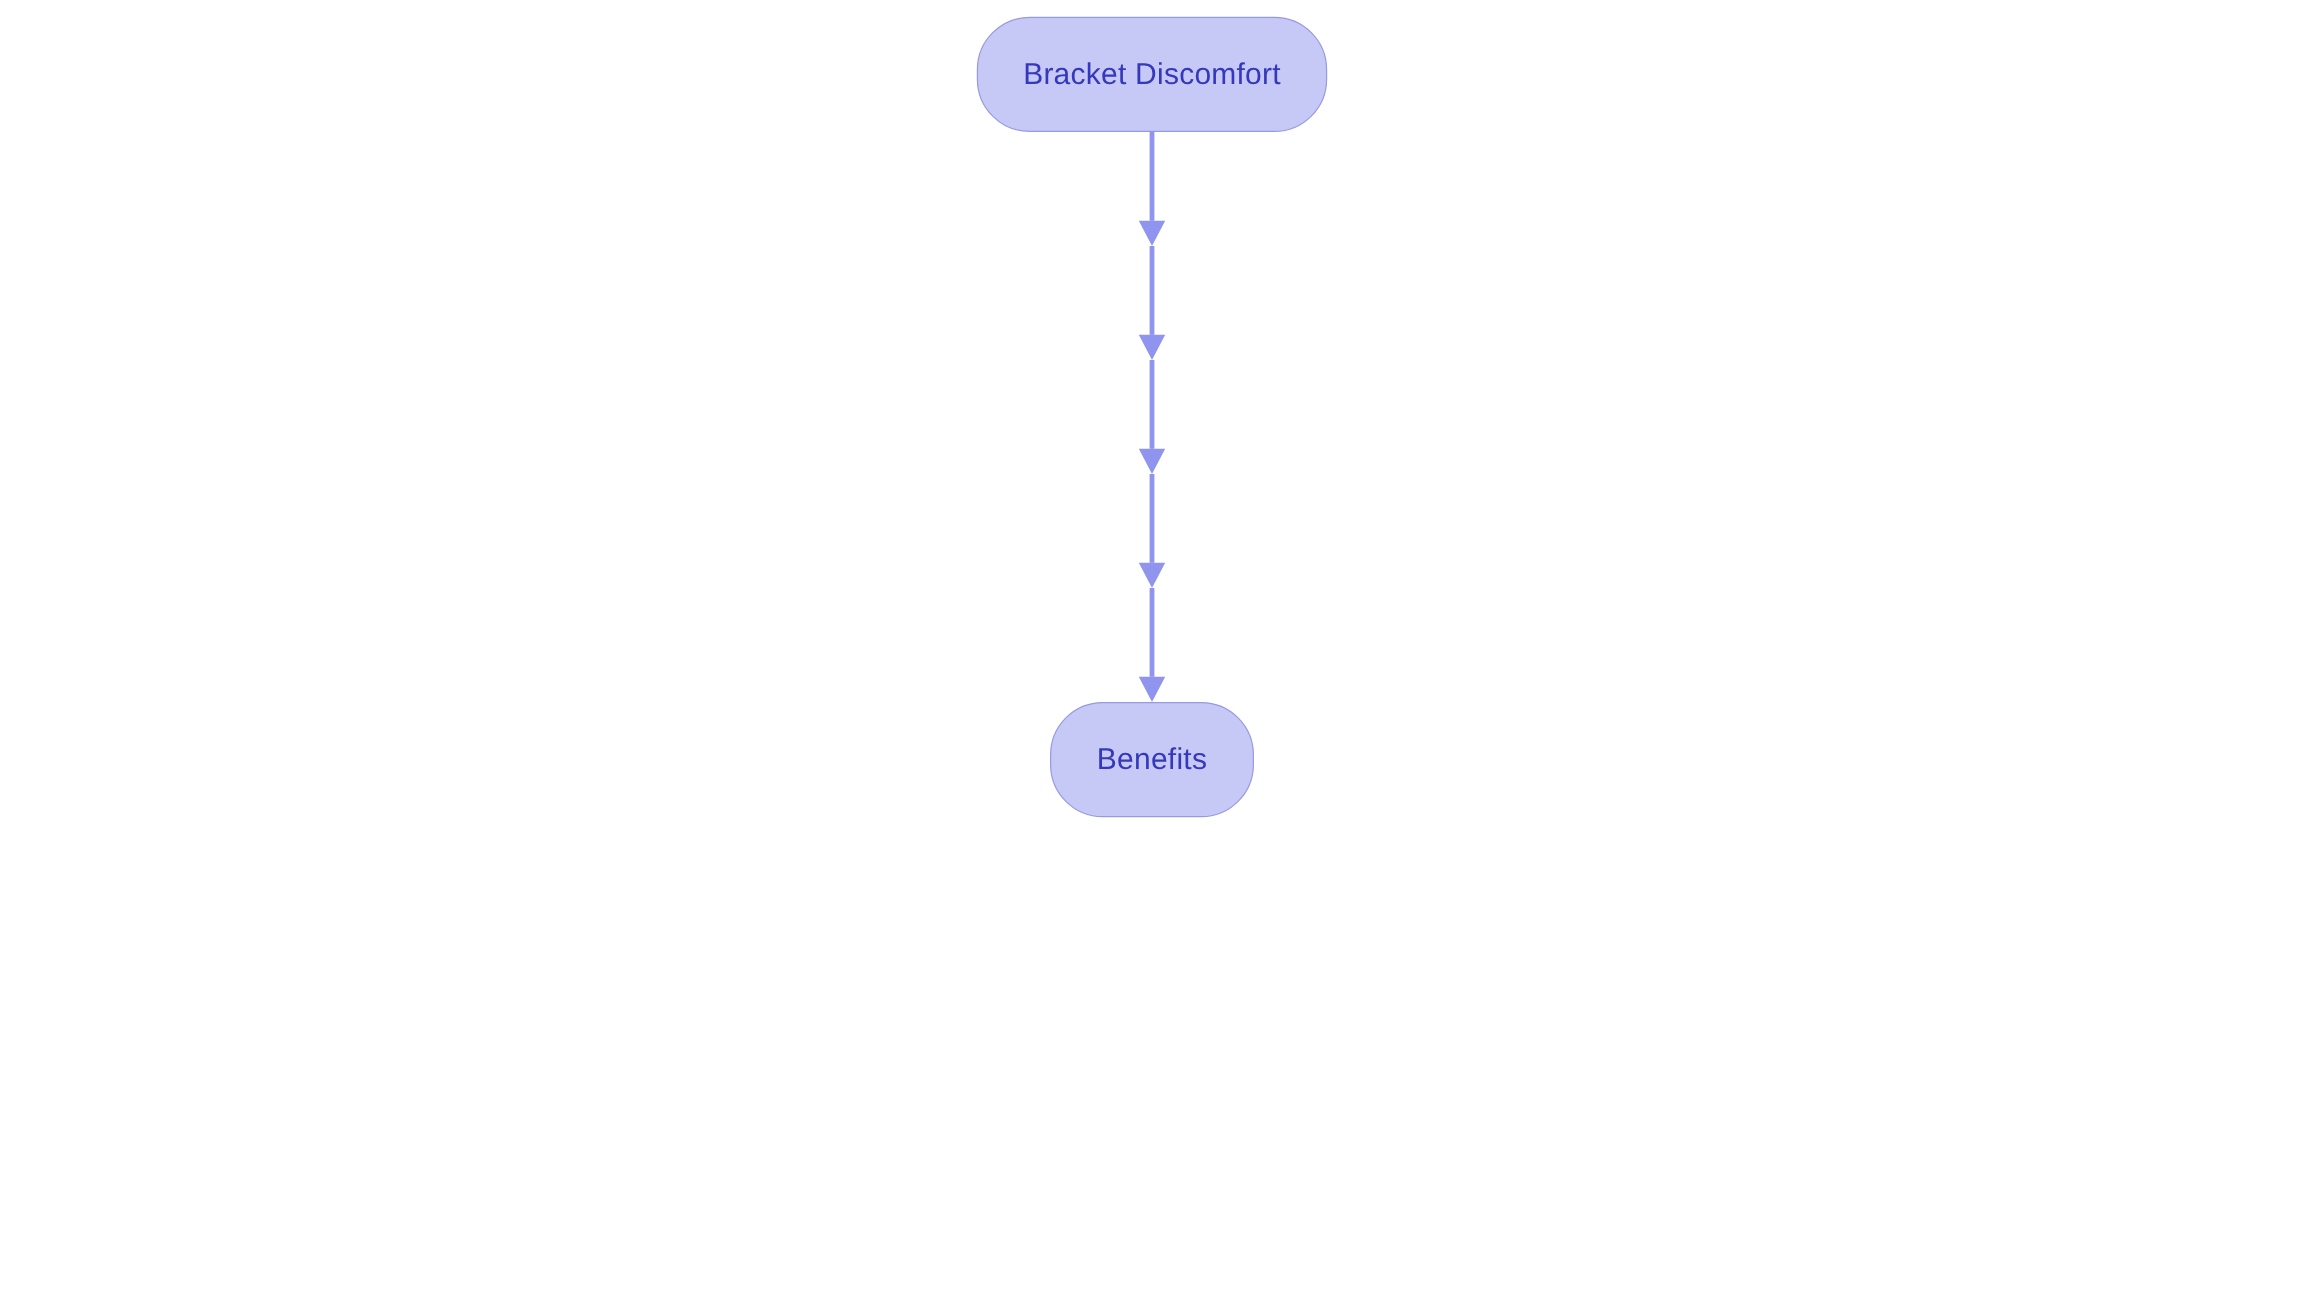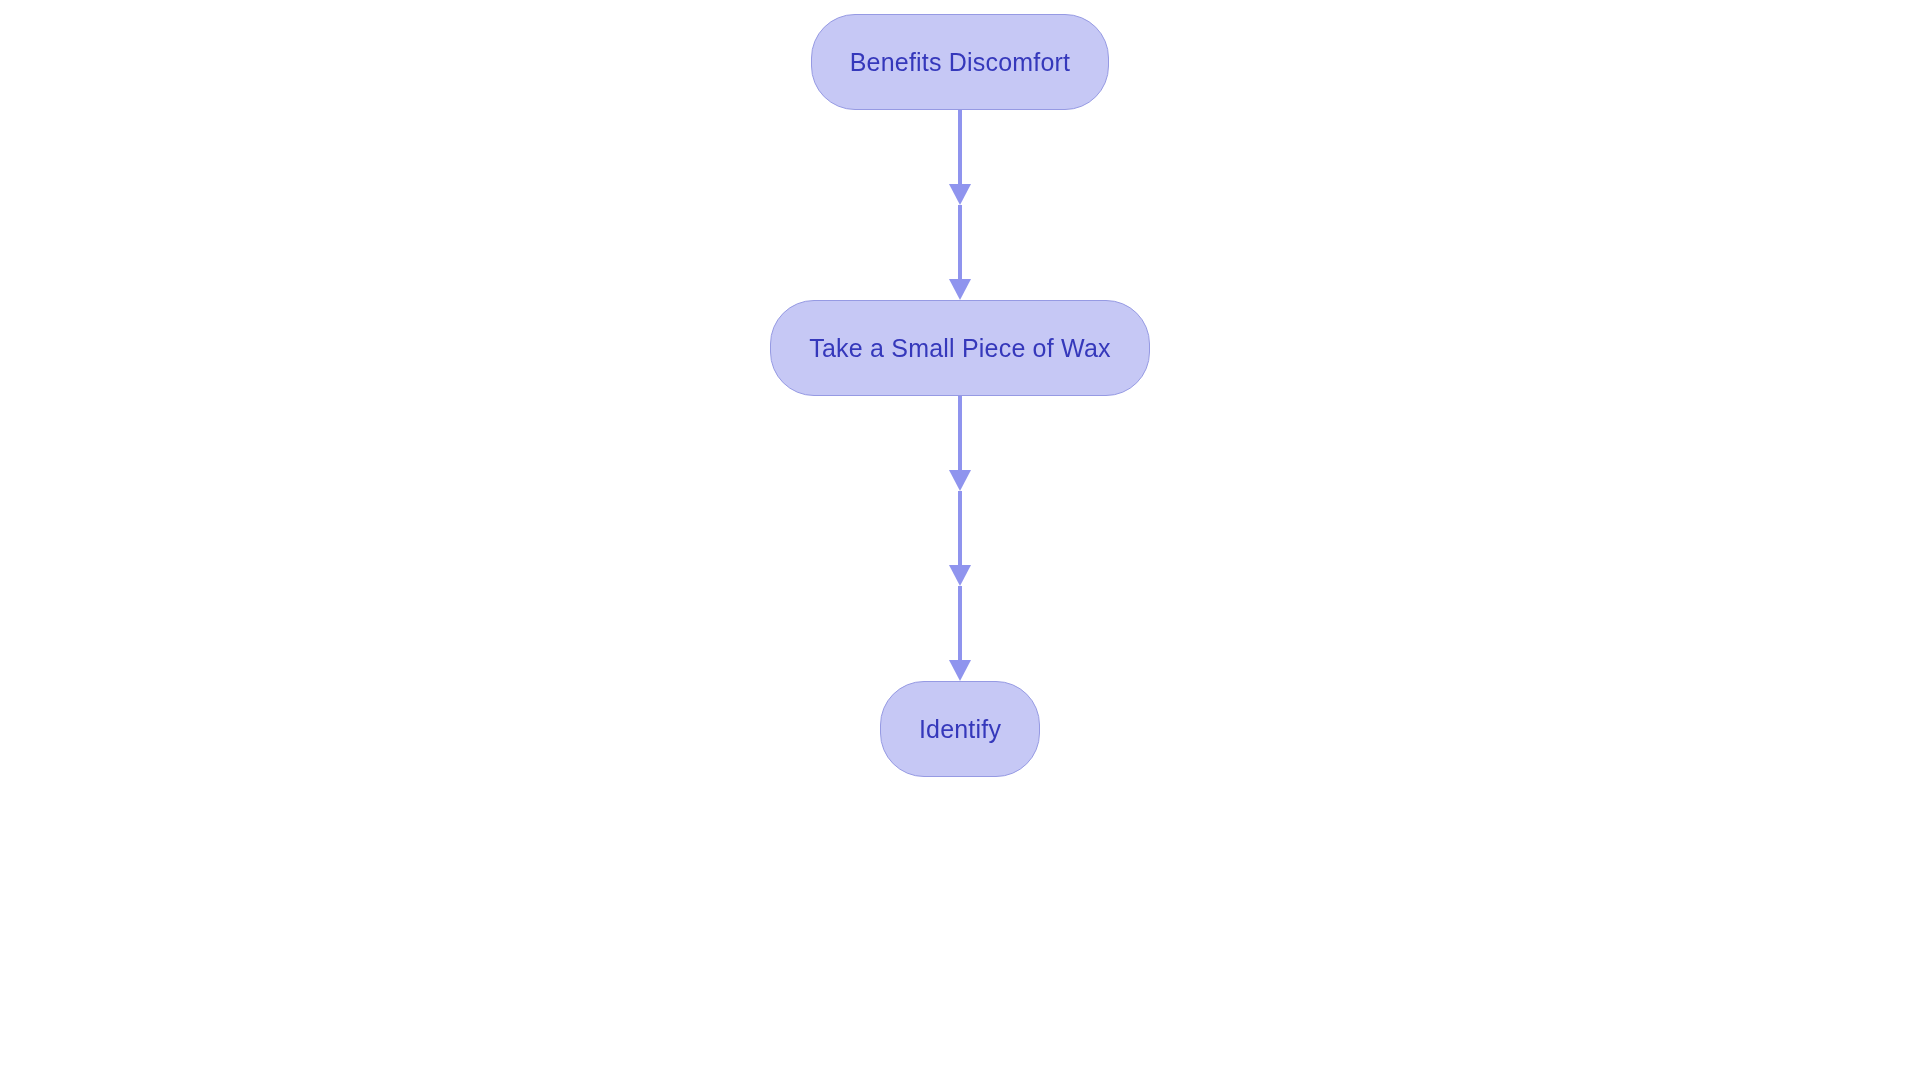--- a/index.html
+++ b/index.html
@@ -63,42 +63,39 @@
     border-right: 11px solid transparent;
     border-top: 21px solid var(--arrow, #8f94ee);
   }
 </style>
 </head>
 <body>
 
 <div class="canvas" style="--bg: #ffffff; --node-fill: #c6c8f5; --node-border: #969ae3; --node-text: #3538bb; --arrow: #8f94ee;">
   <div class="flow" id="flow">
       <div class="node">
-    <span class="node-label">Benefits Discomfort</span>
+    <span class="node-label">Bracket Discomfort</span>
   </div>
       <div class="arrow">
     <div class="arrow-line"></div>
     <div class="arrow-head"></div>
   </div>
       <div class="arrow">
     <div class="arrow-line"></div>
     <div class="arrow-head"></div>
-  </div>
-      <div class="node">
-    <span class="node-label">Take a Small Piece of Wax</span>
   </div>
       <div class="arrow">
     <div class="arrow-line"></div>
     <div class="arrow-head"></div>
   </div>
       <div class="arrow">
     <div class="arrow-line"></div>
     <div class="arrow-head"></div>
   </div>
       <div class="arrow">
     <div class="arrow-line"></div>
     <div class="arrow-head"></div>
   </div>
       <div class="node">
-    <span class="node-label">Identify</span>
+    <span class="node-label">Benefits</span>
   </div>
     </div>
 </div>
 
 </body></html>

